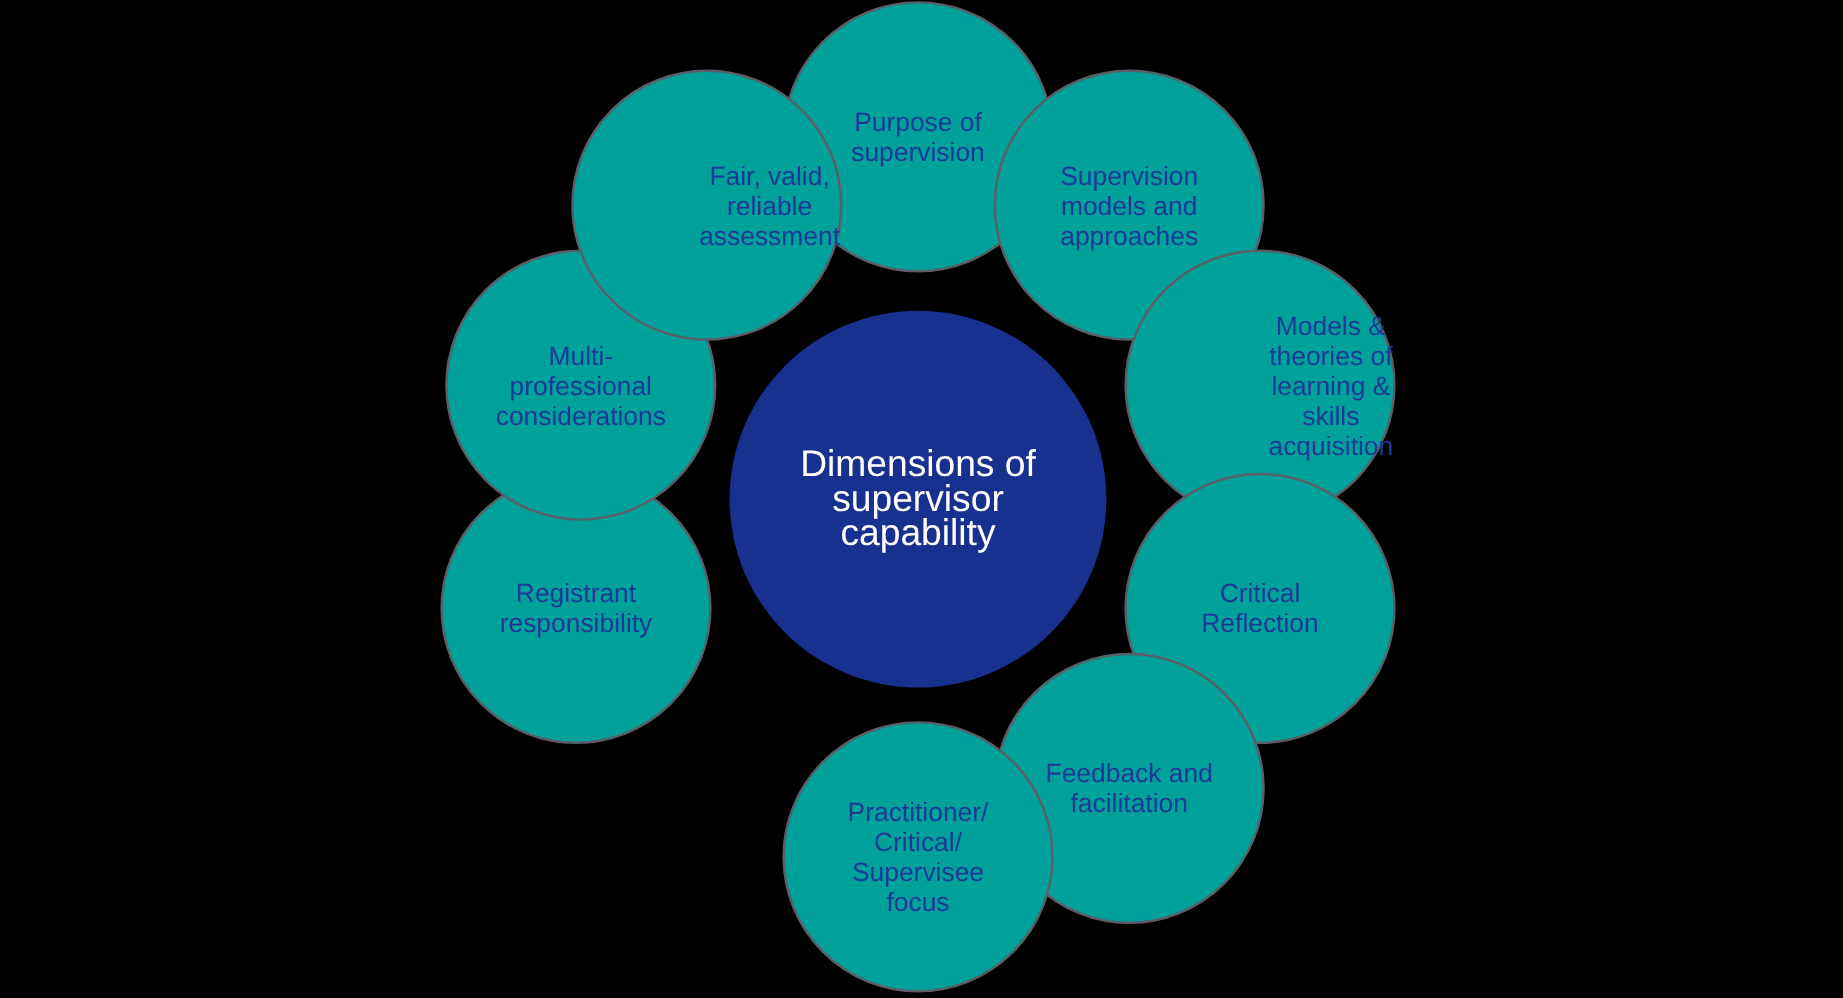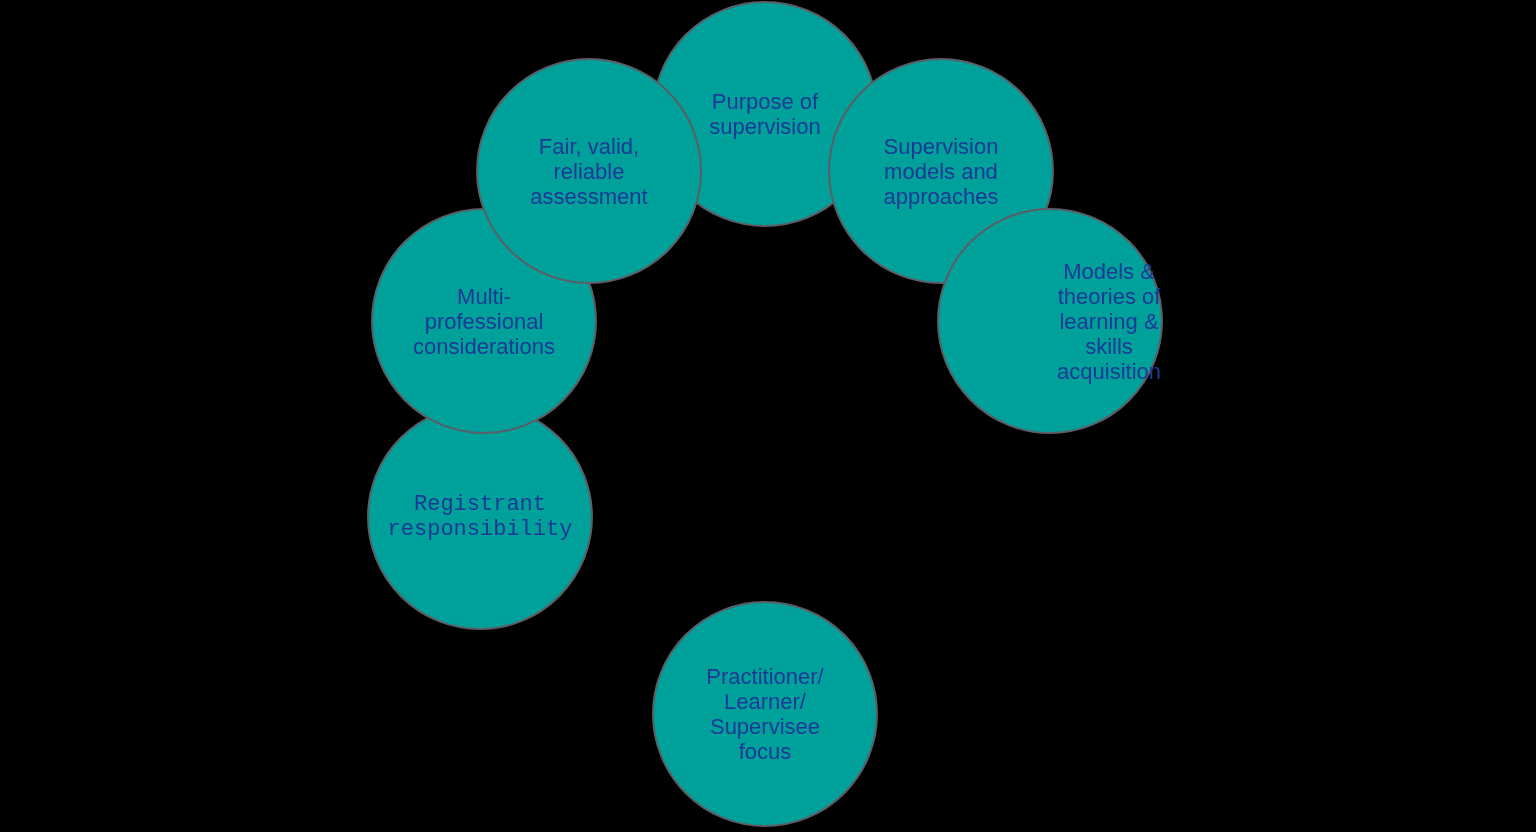--- a/index.html
+++ b/index.html
@@ -66,33 +66,46 @@
 models and
 approaches</div>
     </div>
     <div class="circle satellite" style="left: 937px; top: 208px; height: 226px; width: 226px; z-index: 3; justify-content: flex-end;">
       <div class="label">Models &amp;
 theories of
 learning &amp;
 skills
 acquisition</div>
     </div>
+    <div class="circle satellite" style="left: 937px; top: 394px; height: 226px; width: 226px; z-index: 4;">
+      <div class="label">Critical
+Reflection</div>
+    </div>
+    <div class="circle satellite" style="left: 828px; top: 544px; height: 226px; width: 226px; z-index: 5;">
+      <div class="label">Feedback and
+facilitation</div>
+    </div>
     <div class="circle satellite" style="left: 652px; top: 601px; height: 226px; width: 226px; z-index: 6;">
       <div class="label">Practitioner/
-Learner/
+Critical/
 Supervisee
 focus</div>
     </div>
-    <div class="circle satellite" style="left: 367px; top: 404px; height: 226px; width: 226px; z-index: 8; font-family: Liberation Mono, monospace;">
+    <div class="circle satellite" style="left: 367px; top: 394px; height: 226px; width: 226px; z-index: 8;">
       <div class="label">Registrant
 responsibility</div>
     </div>
     <div class="circle satellite" style="left: 371px; top: 208px; height: 226px; width: 226px; z-index: 9;">
       <div class="label">Multi-
 professional
 considerations</div>
     </div>
-    <div class="circle satellite" style="left: 476px; top: 58px; height: 226px; width: 226px; z-index: 10;">
+    <div class="circle satellite" style="left: 476px; top: 58px; height: 226px; width: 226px; z-index: 10; justify-content: flex-end;">
       <div class="label">Fair, valid,
 reliable
 assessment</div>
     </div>
+    <div class="circle center-circle" id="center-circle" style="left: 608px; top: 259px; height: 314px; width: 314px;">
+    <div class="label center-label">Dimensions of
+supervisor
+capability</div>
+  </div>
 </div>
 
 </body></html>

